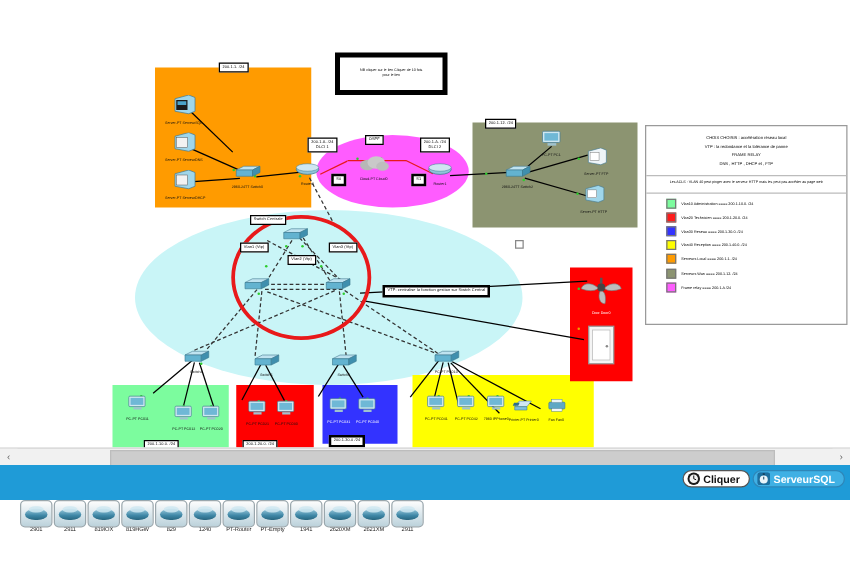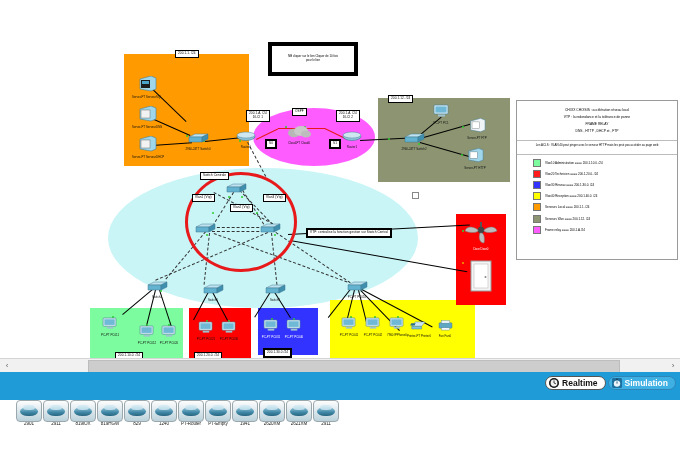--- a/index.html
+++ b/index.html
@@ -568,32 +568,32 @@
   <div id="modebar">
     <div class="modebtn active">
       <span class="modeicon">
         <svg width="10" height="10" viewBox="0 0 10 10">
           <circle cx="5" cy="5" r="4.6" fill="#1a1a1a"></circle>
           <circle cx="5" cy="5" r="3.4" fill="#f2f2f2"></circle>
           <line x1="5" y1="5" x2="5" y2="2.4" stroke="#111" stroke-width="0.8"></line>
           <line x1="5" y1="5" x2="6.9" y2="5.8" stroke="#111" stroke-width="0.8"></line>
         </svg>
       </span>
-      <span>Realtime</span>
+      <span>Cliquer</span>
     </div>
     <div class="modebtn inactive">
       <span class="modeicon sim">
         <svg width="10" height="10" viewBox="0 0 10 10">
           <rect x="0" y="0" width="10" height="10" rx="2" fill="#1d6f9e"></rect>
           <circle cx="5" cy="5.6" r="3.2" fill="#eaf4fa"></circle>
           <rect x="4.2" y="0.6" width="1.6" height="1.4" fill="#123f5c"></rect>
           <line x1="5" y1="5.6" x2="5" y2="3.4" stroke="#123f5c" stroke-width="0.8"></line>
         </svg>
       </span>
-      <span>Simulation</span>
+      <span>ServeurSQL</span>
     </div>
   </div>
 
   <div id="palette">
     <div class="pitem" style="left:16px;">
       <div class="picon"></div>
       <div class="pcap">2901</div>
     </div>
     <div class="pitem" style="left:43px;">
       <div class="picon"></div>

